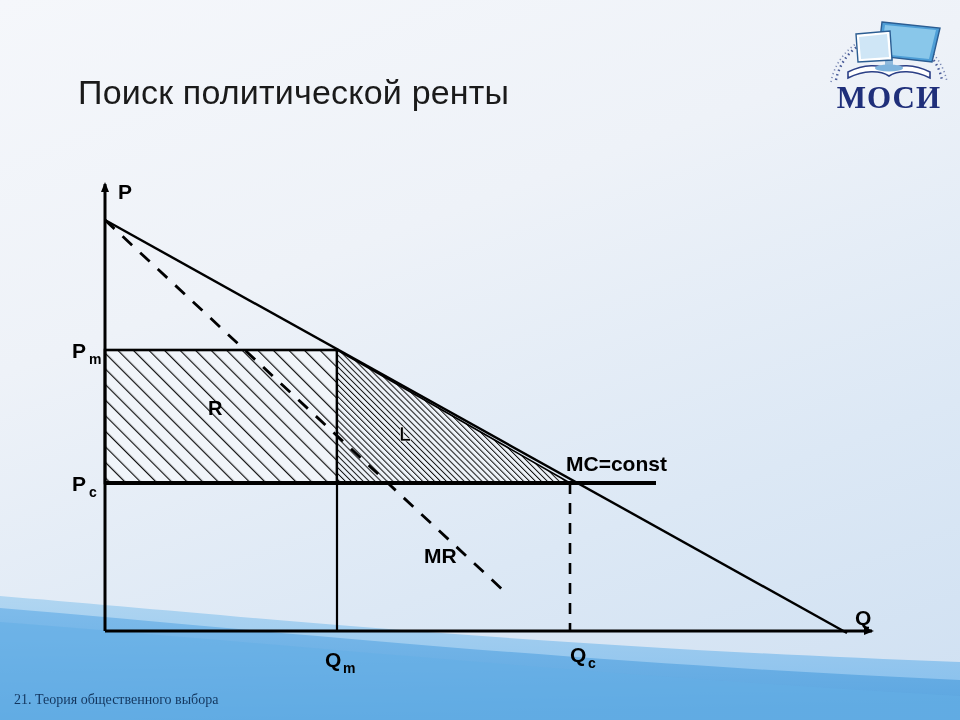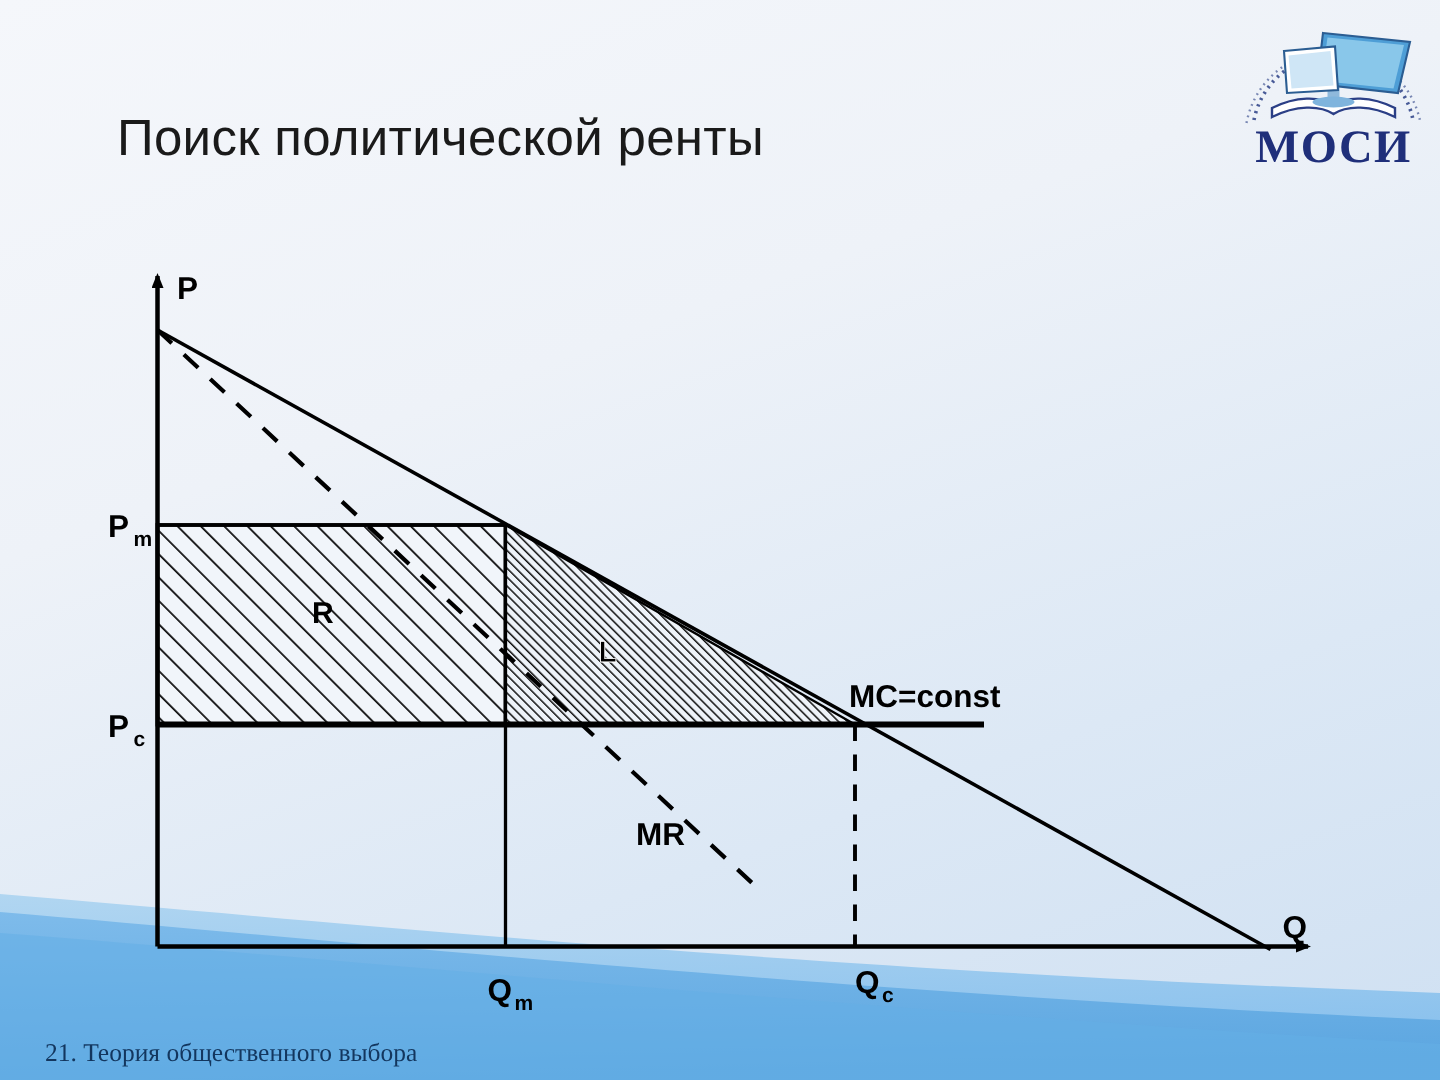--- a/index.html
+++ b/index.html
@@ -82,24 +82,24 @@
   }
   .axis-label { font-size: 21px; }
   .tick-label { font-size: 21px; }
   .tick-sub   { font-size: 14px; }
   .curve-label { font-size: 21px; }
   .region-label { font-size: 20px; }
 
   
   #footer-note {
     position: absolute;
-    left: 30px;
+    left: 14px;
     top: 692px;
     font-family: "Liberation Serif", serif;
-    font-size: 17px;
+    font-size: 14px;
     color: #13365e;
     white-space: nowrap;
   }
 </style>
 </head>
 <body>
 
 <div id="slide">
 
   <svg id="wave-decoration" viewBox="0 0 960 170" preserveAspectRatio="none">

